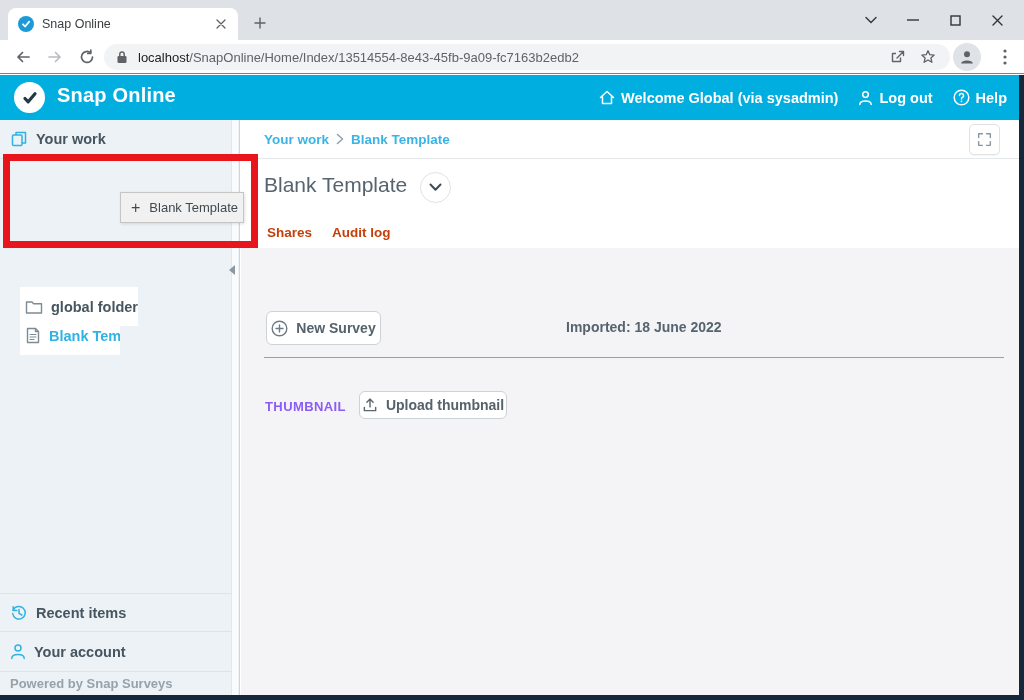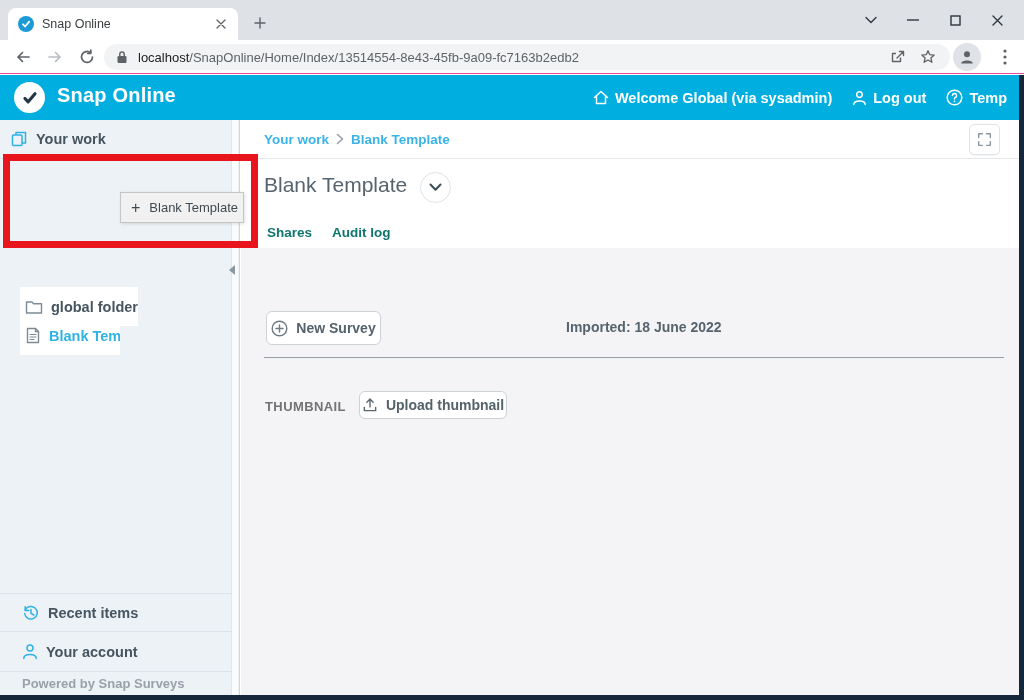--- a/index.html
+++ b/index.html
@@ -39,45 +39,45 @@
   .collapse-handle { position:absolute; left:229px; top:265px; width:0; height:0; border-top:5px solid transparent; border-bottom:5px solid transparent; border-right:6px solid #8a98a3; }
   .yourwork-row { position:absolute; left:0; top:0; width:232px; height:39px; border-bottom:1px solid #e0e6ea; display:flex; align-items:center; padding-left:10px; gap:8px; }
   .side-label { font-size:14.5px; font-weight:700; color:#46555f; }
   .tree-item { position:absolute; height:39px; background:#fff; display:flex; align-items:center; padding-left:5px; gap:8px; overflow:hidden; white-space:nowrap; }
   .item-folder { left:20px; top:167px; width:118px; }
   .item-template { left:20px; top:196px; width:100px; }
   .link-label { font-size:14.5px; font-weight:700; color:#2fb2e4; }
   .drag-tooltip { position:absolute; left:120px; top:192px; width:124px; height:31px; background:#f1f1f1; border:1px solid #c5c5c5; box-shadow:1px 1px 3px rgba(0,0,0,.12); display:flex; align-items:center; gap:9px; padding-left:10px; z-index:30; }
   .drag-plus { font-size:16px; color:#3f4a52; font-weight:400; line-height:1; }
   .drag-label { font-size:13px; color:#3f4a52; white-space:nowrap; }
-  .side-footer-row { position:absolute; left:0; width:232px; display:flex; align-items:center; padding-left:22px; gap:8px; border-top:1px solid #dde4e9; }
+  .side-footer-row { position:absolute; left:0; width:232px; display:flex; align-items:center; padding-left:10px; gap:8px; border-top:1px solid #dde4e9; }
   .row-recent { top:473px; height:38px; }
   .row-account { top:511px; height:40px; }
   .row-powered { top:551px; height:24px; border-top:1px solid #dde4e9; }
   .powered-label { font-size:13px; font-weight:600; color:#98a2aa; }
 
   
   .red-annotation { position:absolute; left:3px; top:154px; width:255px; height:94px; border:7px solid #e8151c; z-index:50; pointer-events:none; }
 
   
   .content { position:absolute; left:241px; top:120px; width:778px; height:575px; background:#fff; }
   .crumb-row { position:absolute; left:0; top:0; width:778px; height:39px; border-bottom:1px solid #e4e8eb; display:flex; align-items:center; padding-left:23px; gap:7px; }
   .crumb-link { font-size:13.5px; font-weight:600; color:#3ab4e6; cursor:pointer; }
   .fullscreen-btn { position:absolute; right:19px; top:4px; width:31px; height:31px; background:#fff; border:1px solid #dfe3e6; border-radius:5px; display:flex; align-items:center; justify-content:center; box-shadow:0 1px 1px rgba(0,0,0,.04); }
   .page-title { position:absolute; left:23px; top:53px; font-size:21px; color:#56646f; }
   .title-dd-btn { position:absolute; left:179px; top:52px; width:31px; height:31px; border:1px solid #dfe3e6; border-radius:50%; background:#fff; display:flex; align-items:center; justify-content:center; }
   .tabs-row { position:absolute; left:23px; top:98px; display:flex; align-items:flex-end; gap:14px; height:30px; }
   .tab-active { background:#f4f4f6; border-radius:7px 7px 0 0; padding:8px 17px; font-size:13.5px; font-weight:700; color:#4b5a64; }
-  .tab-link { padding:8px 3px; font-size:13.5px; font-weight:600; color:#0f766e; cursor:pointer; }
+  .tab-link { padding:8px 3px; font-size:13.5px; font-weight:600; color:#c2410c; cursor:pointer; }
   .panel { position:absolute; left:0; top:128px; width:778px; height:447px; background:#f4f4f6; }
   .btn { background:#fff; border:1px solid #cdd2d6; border-radius:6px; display:flex; align-items:center; justify-content:center; gap:8px; font-size:14px; font-weight:600; color:#54626c; cursor:pointer; }
   .new-survey-btn { position:absolute; left:25px; top:63px; width:115px; height:34px; }
   .imported-text { position:absolute; left:325px; top:71px; font-size:14px; font-weight:600; color:#56646f; }
   .panel-divider { position:absolute; left:23px; top:109px; width:740px; border-top:1px solid #95a0a8; }
-  .thumbnail-label { position:absolute; left:24px; top:151px; font-size:13px; font-weight:700; color:#737373; letter-spacing:.4px; }
+  .thumbnail-label { position:absolute; left:24px; top:151px; font-size:13px; font-weight:700; color:#8b5cf6; letter-spacing:.4px; }
   .upload-btn { position:absolute; left:118px; top:143px; width:148px; height:28px; }
 
   
   .edge-right { position:absolute; left:1019px; top:75px; width:5px; height:625px; background:#14273b; }
   .edge-bottom { position:absolute; left:0; top:695px; width:1024px; height:5px; background:#14273b; }
 </style>
 </head>
 <body>
 
 <div class="screen">
@@ -204,21 +204,21 @@
         <span>Log out</span>
       </div>
       <div class="appbar-item">
         <span>
           <svg width="17" height="17" viewBox="0 0 17 17">
               <circle cx="8.5" cy="8.5" r="7.3" fill="none" stroke="#fff" stroke-width="1.5"></circle>
               <path d="M6.4 6.6 a2.1 2.1 0 1 1 2.9 1.95 c-.55.22-.8.55-.8 1.15 v.3" fill="none" stroke="#fff" stroke-width="1.5" stroke-linecap="round"></path>
               <circle cx="8.5" cy="12.3" r=".9" fill="#fff"></circle>
             </svg>
         </span>
-        <span>Temp</span>
+        <span>Help</span>
       </div>
     </div>
   </div>
 
   <div class="sidebar">
     <div class="sidebar-gutter"></div>
     <div class="yourwork-row">
       <span>
         <svg width="18" height="18" viewBox="0 0 18 18">
             <rect x="2.5" y="5" width="9.5" height="10.5" rx="1" fill="none" stroke="#2fb2e4" stroke-width="1.5"></rect>

